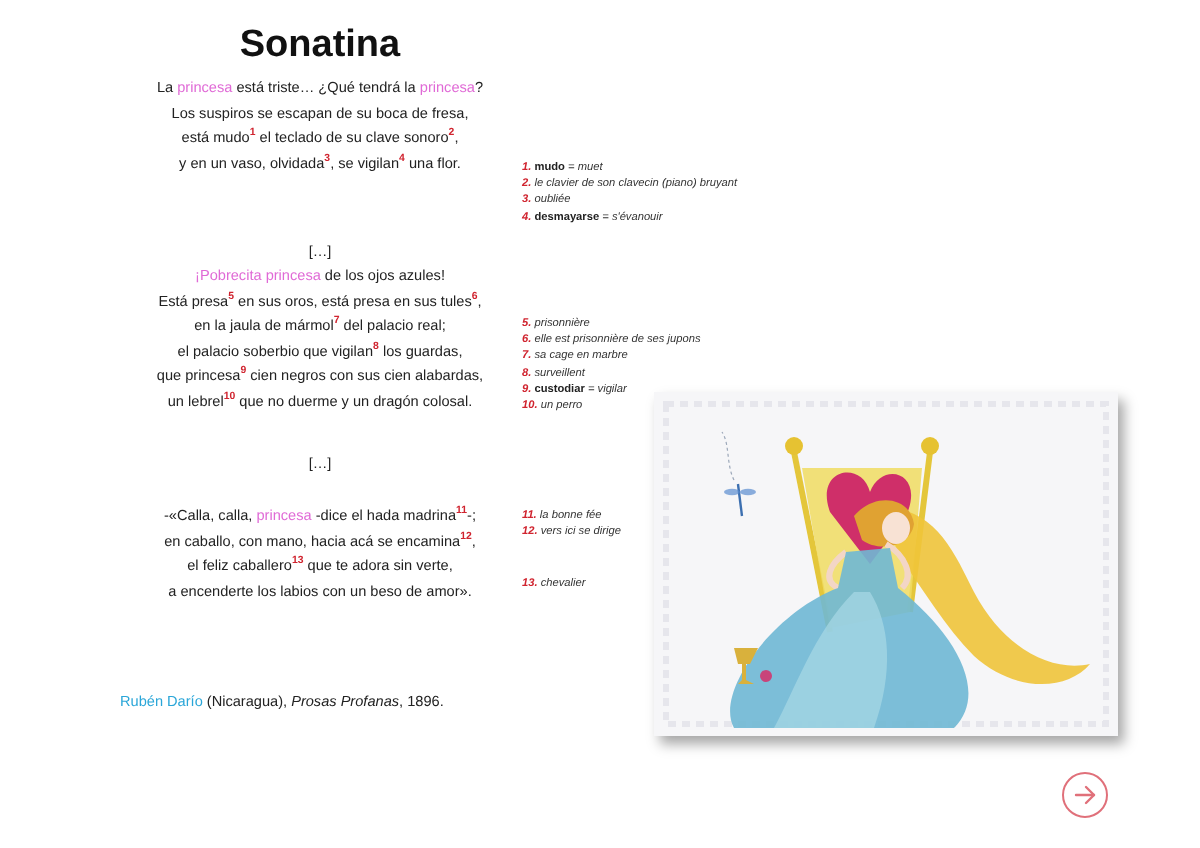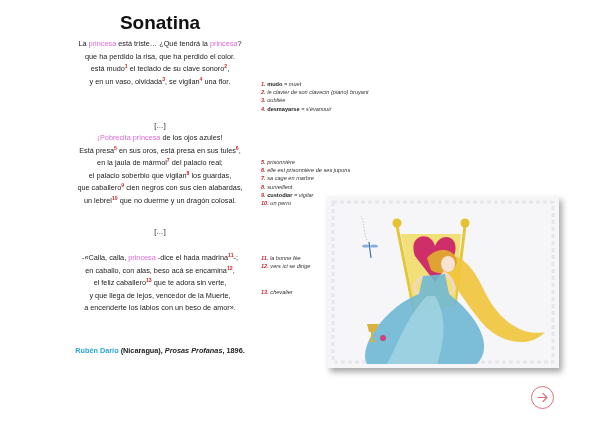--- a/index.html
+++ b/index.html
@@ -19,21 +19,21 @@
     .fn { color: #d0242f; font-size: 5.2px; vertical-align: super; line-height: 0; font-weight: bold; }
 
     .stanza1 { top: 38px; }
     .ell1 { top: 120px; }
     .stanza2 { top: 132px; }
     .ell2 { top: 226px; }
     .stanza3 { top: 252px; }
 
     .credit {
       position: absolute; left: 60px; top: 346px; width: 200px;
-      text-align: center; font-size: 7.3px; font-weight: bold; color: #222; white-space: nowrap;
+      text-align: left; font-size: 7.3px; font-weight: normal; color: #222; white-space: nowrap;
     }
     .credit .author { color: #2aa6d8; }
     .credit .work { font-style: italic; }
 
     .notes {
       position: absolute; left: 261px; font-size: 5.6px; line-height: 8.2px; color: #333;
       font-style: italic; white-space: nowrap;
     }
     .notes .n { color: #d0242f; font-weight: bold; font-style: italic; }
     .notes .b { font-weight: bold; font-style: normal; color: #222; }
@@ -57,39 +57,38 @@
       cursor: pointer; background: #fff;
     }
   </style>
 </head>
 <body>
 
 <div class="title">Sonatina</div>
 
 <div class="poem stanza1">
     <span class="line"><span>La </span><span class="pink">princesa</span><span> está triste… ¿Qué tendrá la </span><span class="pink">princesa</span><span>?</span></span>
-    <span class="line"><span>que ha perdido la risa, que ha perdido el color.</span></span>
+    <span class="line"><span>Los suspiros se escapan de su boca de fresa,</span></span>
     <span class="line"><span>está mudo</span><span class="fn">1</span><span> el teclado de su clave sonoro</span><span class="fn">2</span><span>,</span></span>
     <span class="line"><span>y en un vaso, olvidada</span><span class="fn">3</span><span>, se vigilan</span><span class="fn">4</span><span> una flor.</span></span>
   </div>
 <div class="poem ell1">[…]</div>
 <div class="poem stanza2">
     <span class="line"><span class="pink">¡Pobrecita princesa</span><span> de los ojos azules!</span></span>
     <span class="line"><span>Está presa</span><span class="fn">5</span><span> en sus oros, está presa en sus tules</span><span class="fn">6</span><span>,</span></span>
     <span class="line"><span>en la jaula de mármol</span><span class="fn">7</span><span> del palacio real;</span></span>
     <span class="line"><span>el palacio soberbio que vigilan</span><span class="fn">8</span><span> los guardas,</span></span>
-    <span class="line"><span>que caballero</span><span class="fn">9</span><span> cien negros con sus cien alabardas,</span></span>
+    <span class="line"><span>que princesa</span><span class="fn">9</span><span> cien negros con sus cien alabardas,</span></span>
     <span class="line"><span>un lebrel</span><span class="fn">10</span><span> que no duerme y un dragón colosal.</span></span>
   </div>
 <div class="poem ell2">[…]</div>
 <div class="poem stanza3">
     <span class="line"><span>-«Calla, calla, </span><span class="pink">princesa</span><span> -dice el hada madrina</span><span class="fn">11</span><span>-;</span></span>
-    <span class="line"><span>en caballo, con alas, beso acá se encamina</span><span class="fn">12</span><span>,</span></span>
+    <span class="line"><span>en caballo, con mano, hacia acá se encamina</span><span class="fn">12</span><span>,</span></span>
     <span class="line"><span>el feliz caballero</span><span class="fn">13</span><span> que te adora sin verte,</span></span>
-    <span class="line"><span>y que llega de lejos, vencedor de la Muerte,</span></span>
     <span class="line"><span>a encenderte los labios con un beso de amor».</span></span>
   </div>
 
 <div class="credit">
   <span class="author">Rubén Darío</span><span> (Nicaragua), </span><span class="work">Prosas Profanas</span><span>, 1896.</span>
 </div>
 
 <div class="notes notes1">
     <div><span class="n">1.</span><span class="b"> mudo</span><span> = muet</span></div>
     <div><span class="n">2.</span><span> le clavier de son clavecin (piano) bruyant</span></div>

